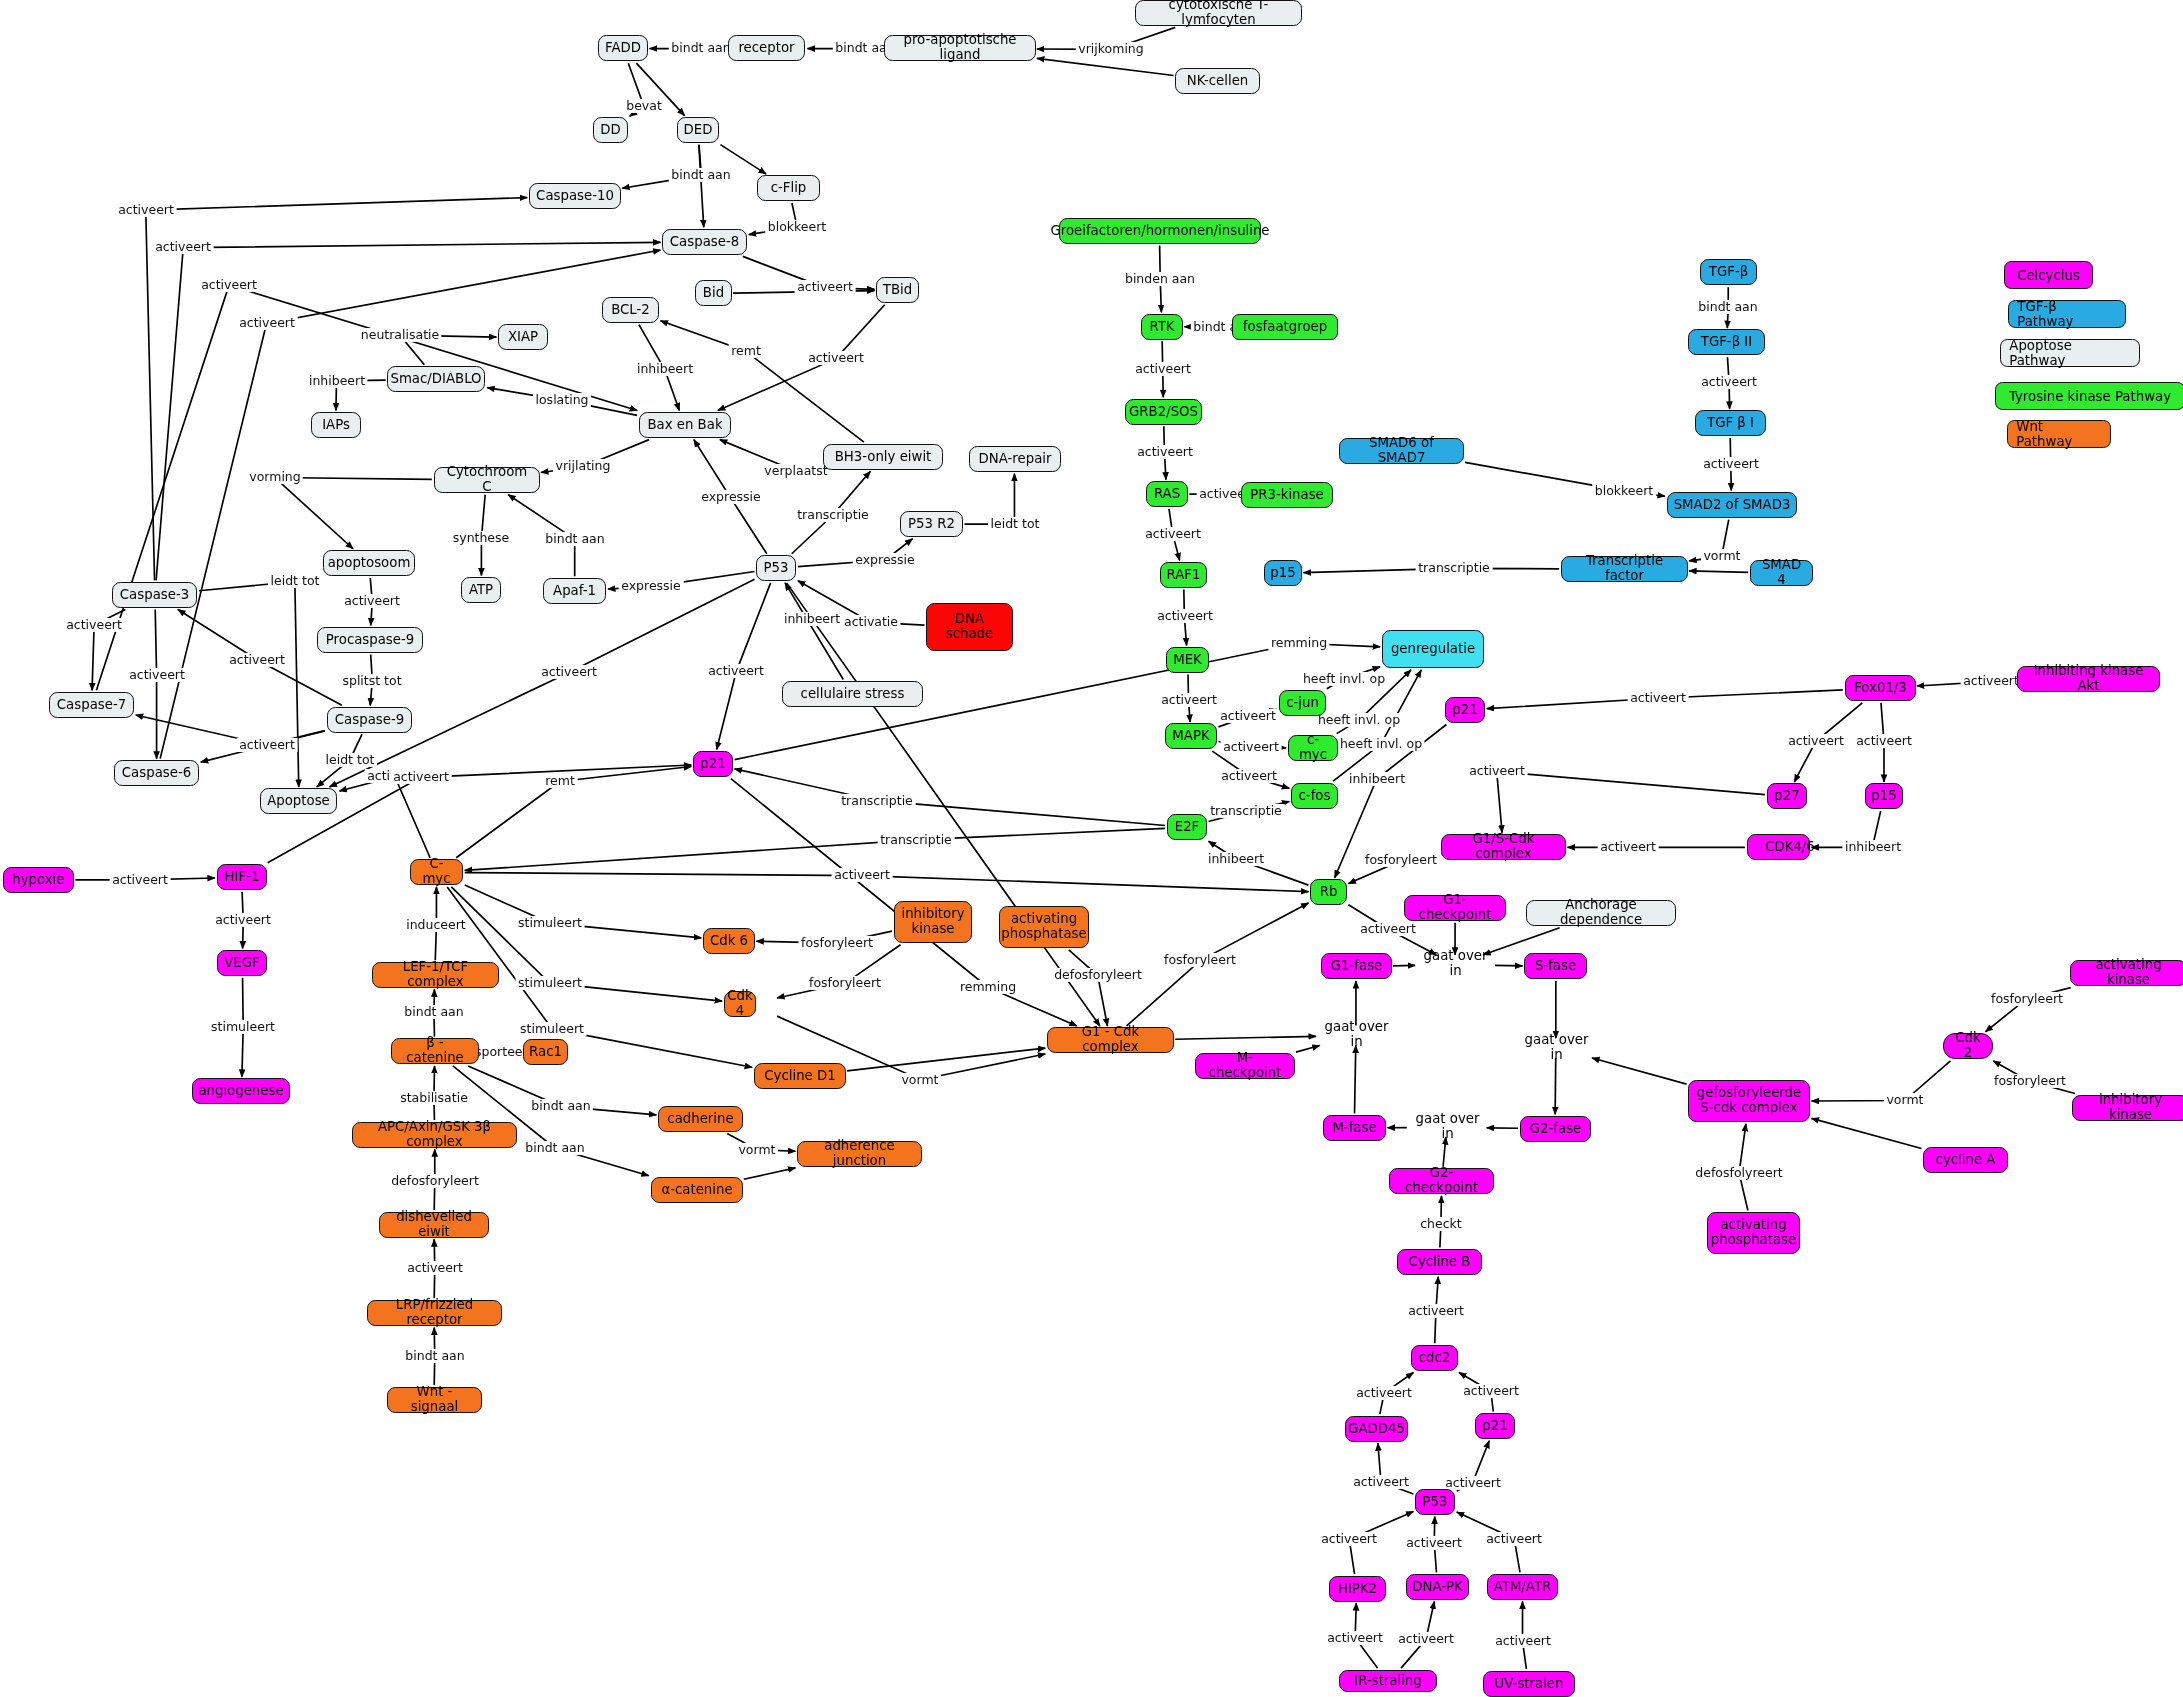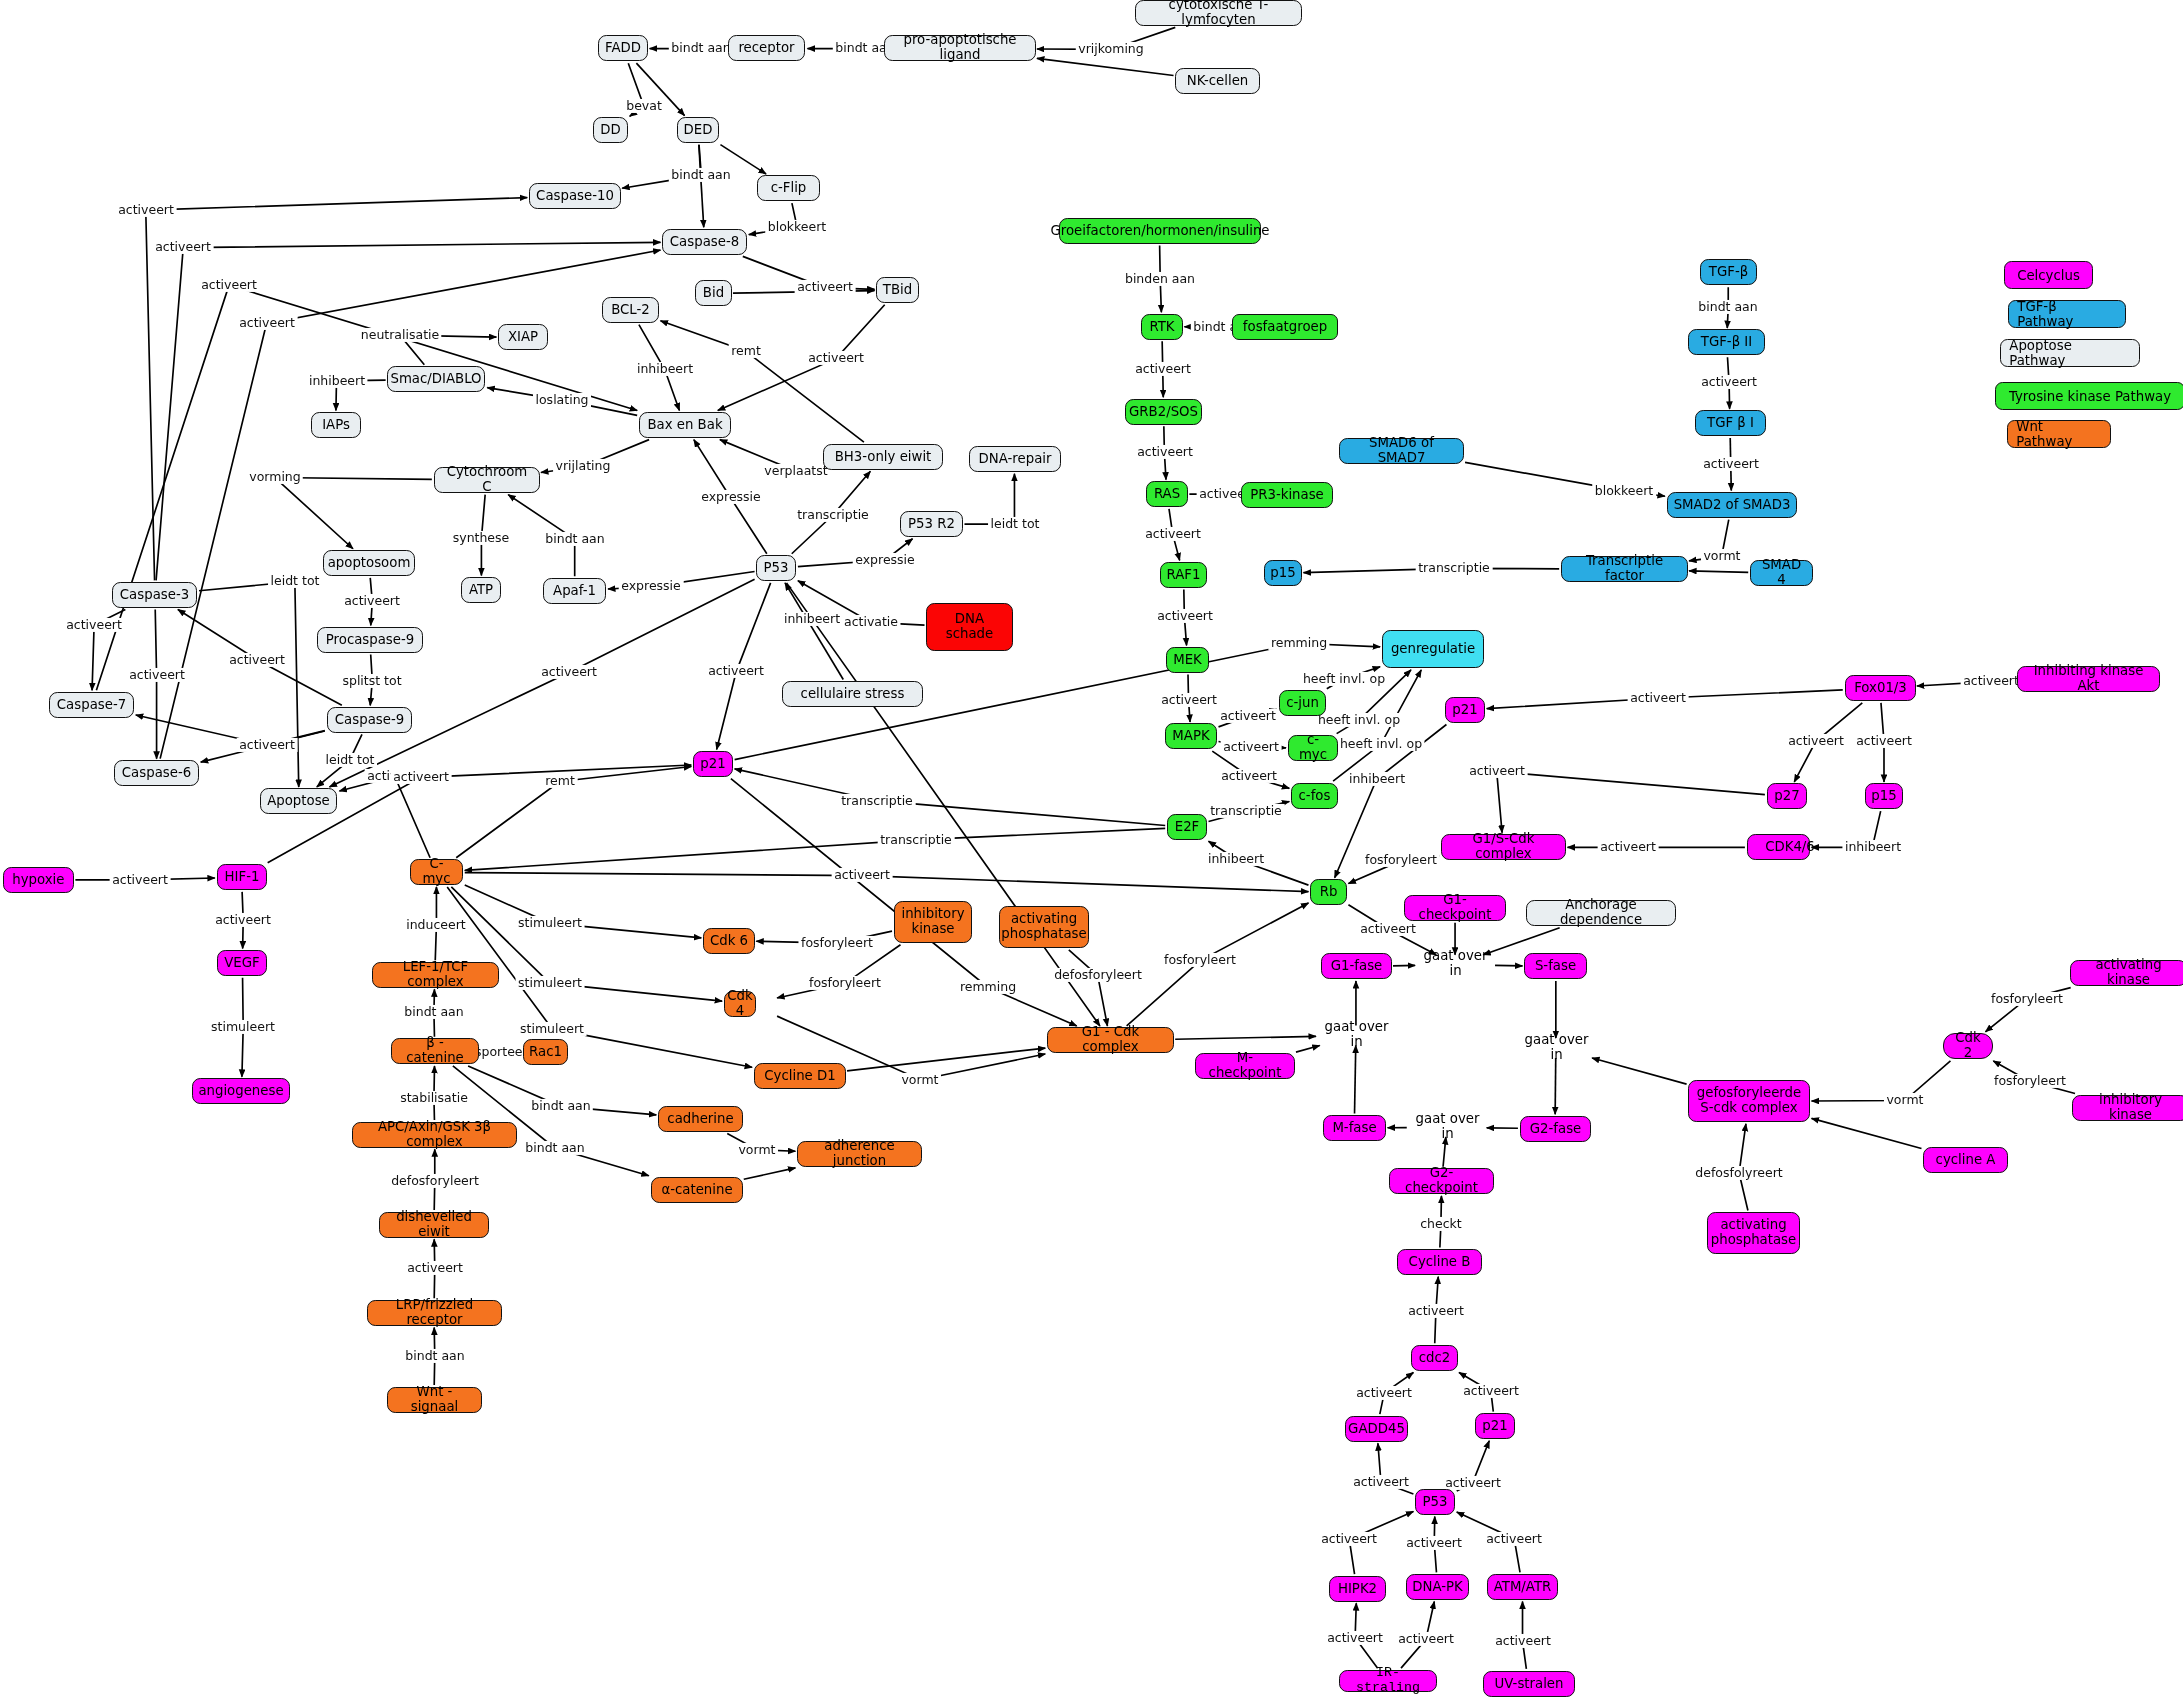--- a/index.html
+++ b/index.html
@@ -365,21 +365,21 @@
       <div class="node" style="left: 1520px; top: 1116px; width: 71px; height: 26px; background: rgb(255, 0, 255);">G2-fase</div>
       <div class="node" style="left: 1389px; top: 1168px; width: 105px; height: 26px; background: rgb(255, 0, 255);">G2-checkpoint</div>
       <div class="node" style="left: 1397px; top: 1249px; width: 85px; height: 26px; background: rgb(255, 0, 255);">Cycline B</div>
       <div class="node" style="left: 1411px; top: 1345px; width: 47px; height: 26px; background: rgb(255, 0, 255);">cdc2</div>
       <div class="node" style="left: 1345px; top: 1416px; width: 63px; height: 26px; background: rgb(255, 0, 255);">GADD45</div>
       <div class="node" style="left: 1475px; top: 1413px; width: 40px; height: 26px; background: rgb(255, 0, 255);">p21</div>
       <div class="node" style="left: 1415px; top: 1489px; width: 40px; height: 26px; background: rgb(255, 0, 255);">P53</div>
       <div class="node" style="left: 1329px; top: 1576px; width: 57px; height: 26px; background: rgb(255, 0, 255);">HIPK2</div>
       <div class="node" style="left: 1406px; top: 1574px; width: 63px; height: 26px; background: rgb(255, 0, 255);">DNA-PK</div>
       <div class="node" style="left: 1487px; top: 1574px; width: 71px; height: 26px; background: rgb(255, 0, 255);">ATM/ATR</div>
-      <div class="node" style="left: 1339px; top: 1670px; width: 98px; height: 22px; background: rgb(255, 0, 255); font-family: Liberation Mono, monospace;">IR-straling</div>
+      <div class="node" style="left: 1339px; top: 1670px; width: 98px; height: 22px; background: rgb(255, 0, 255);">IR-straling</div>
       <div class="node" style="left: 1483px; top: 1671px; width: 92px; height: 26px; background: rgb(255, 0, 255);">UV-stralen</div>
       <div class="node" style="left: 2070px; top: 960px; width: 117px; height: 26px; background: rgb(255, 0, 255);">activating kinase</div>
       <div class="node" style="left: 1943px; top: 1033px; width: 50px; height: 26px; background: rgb(255, 0, 255); border-radius: 12px;">Cdk 2</div>
       <div class="node" style="left: 2072px; top: 1095px; width: 117px; height: 26px; background: rgb(255, 0, 255);">inhibitory kinase</div>
       <div class="node" style="left: 1688px; top: 1080px; width: 122px; height: 42px; background: rgb(255, 0, 255);">gefosforyleerde
 S-cdk complex</div>
       <div class="node" style="left: 1923px; top: 1147px; width: 85px; height: 26px; background: rgb(255, 0, 255);">cycline A</div>
       <div class="node" style="left: 1707px; top: 1212px; width: 93px; height: 42px; background: rgb(255, 0, 255);">activating
 phosphatase</div>
       <div class="node" style="left: 410px; top: 859px; width: 53px; height: 26px; background: rgb(244, 115, 31);">C-myc</div>

